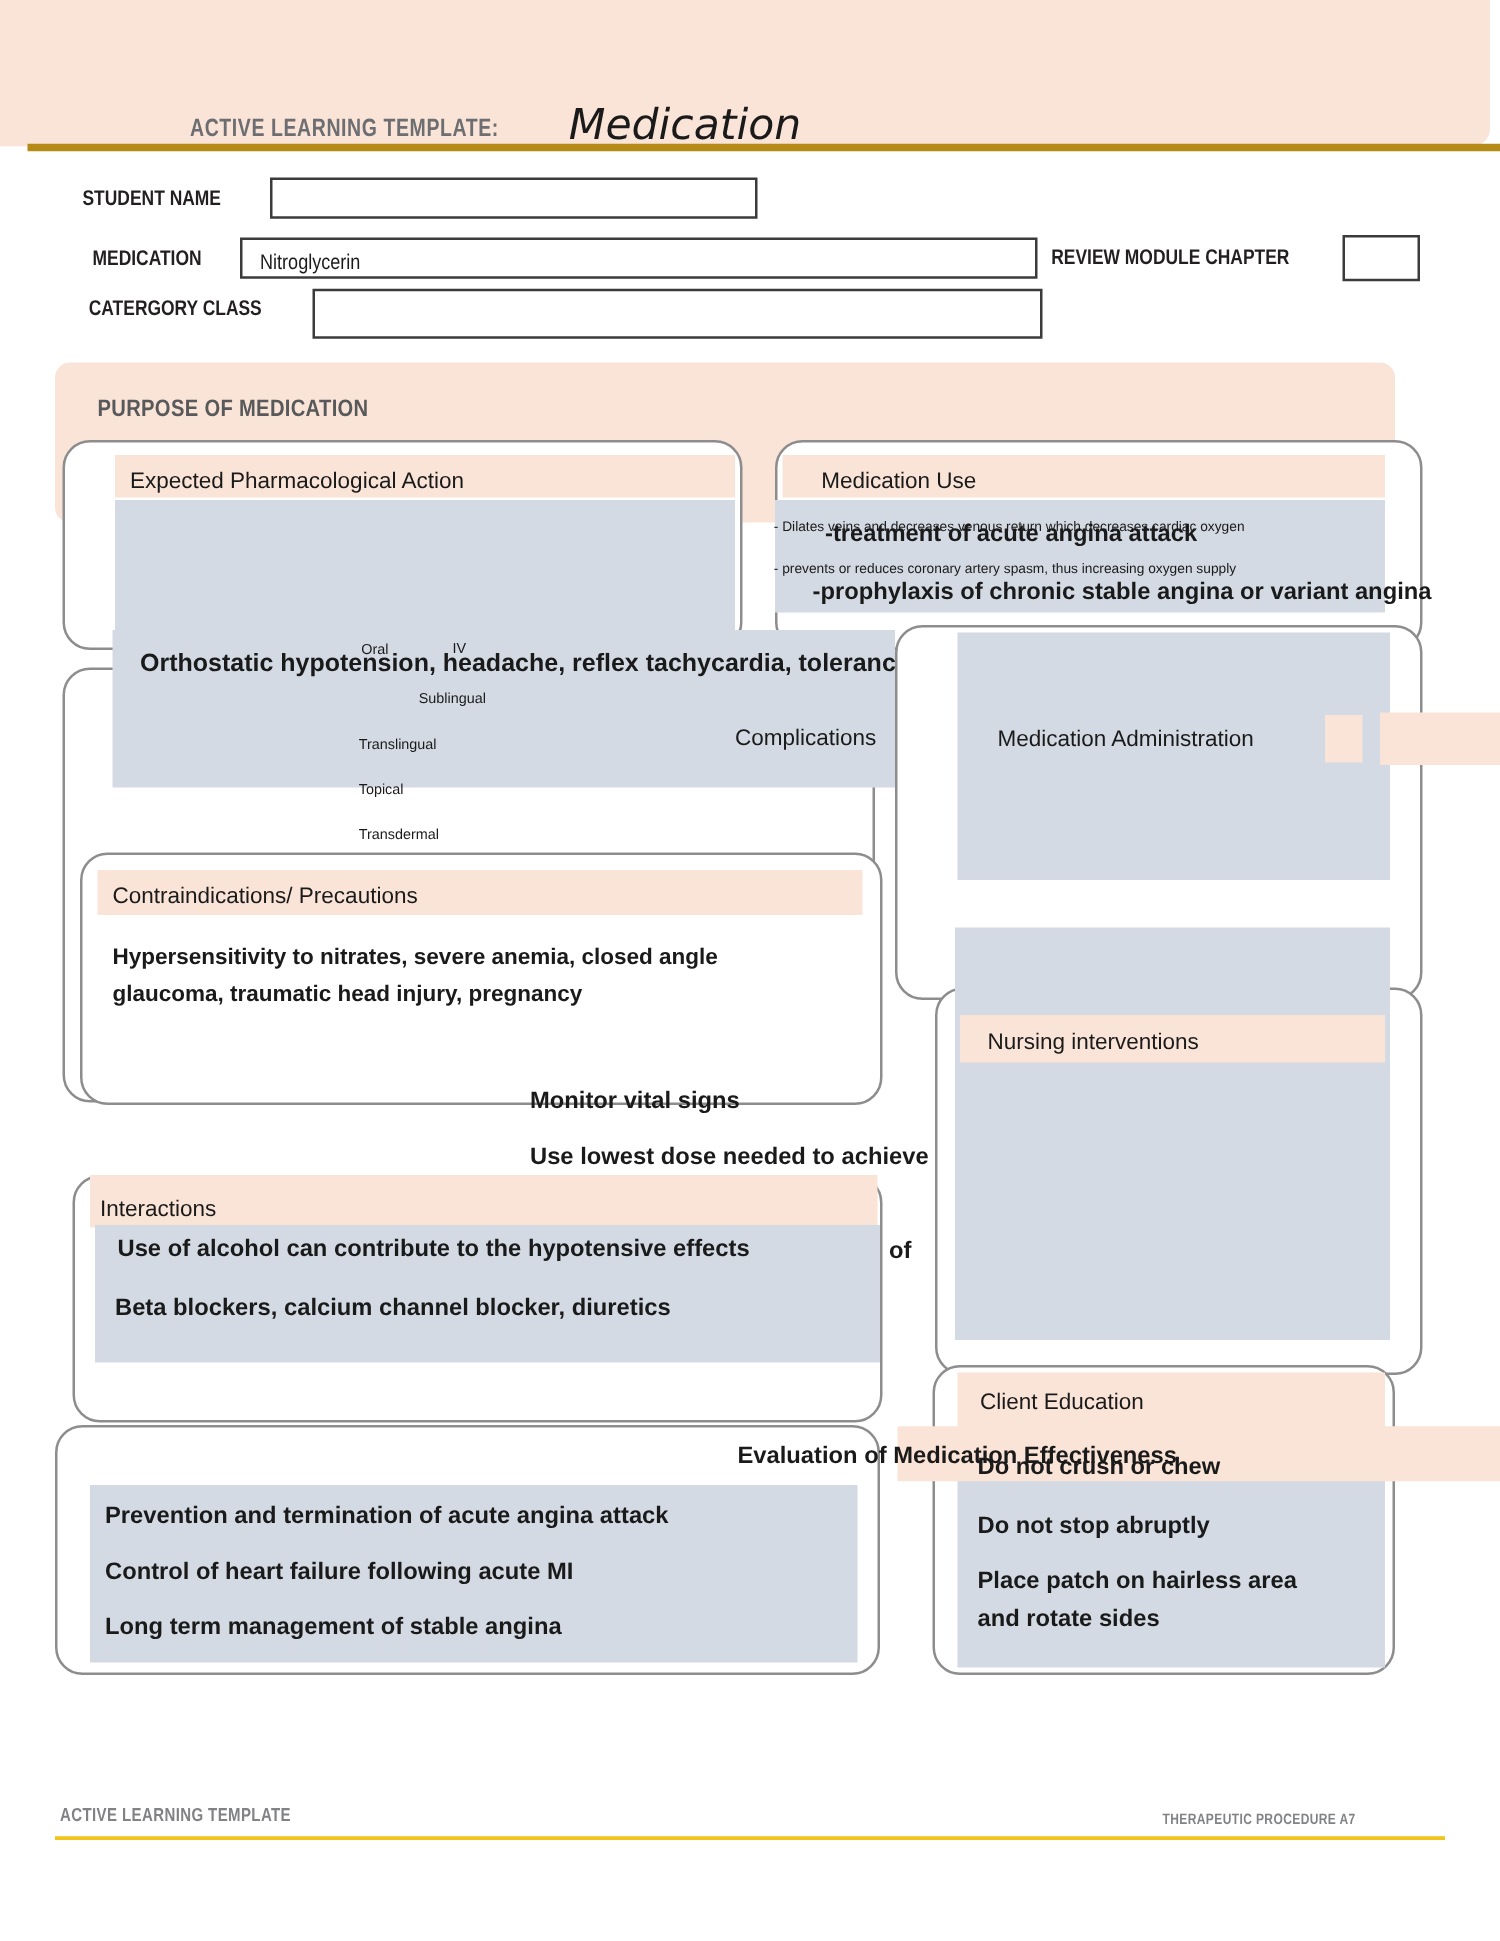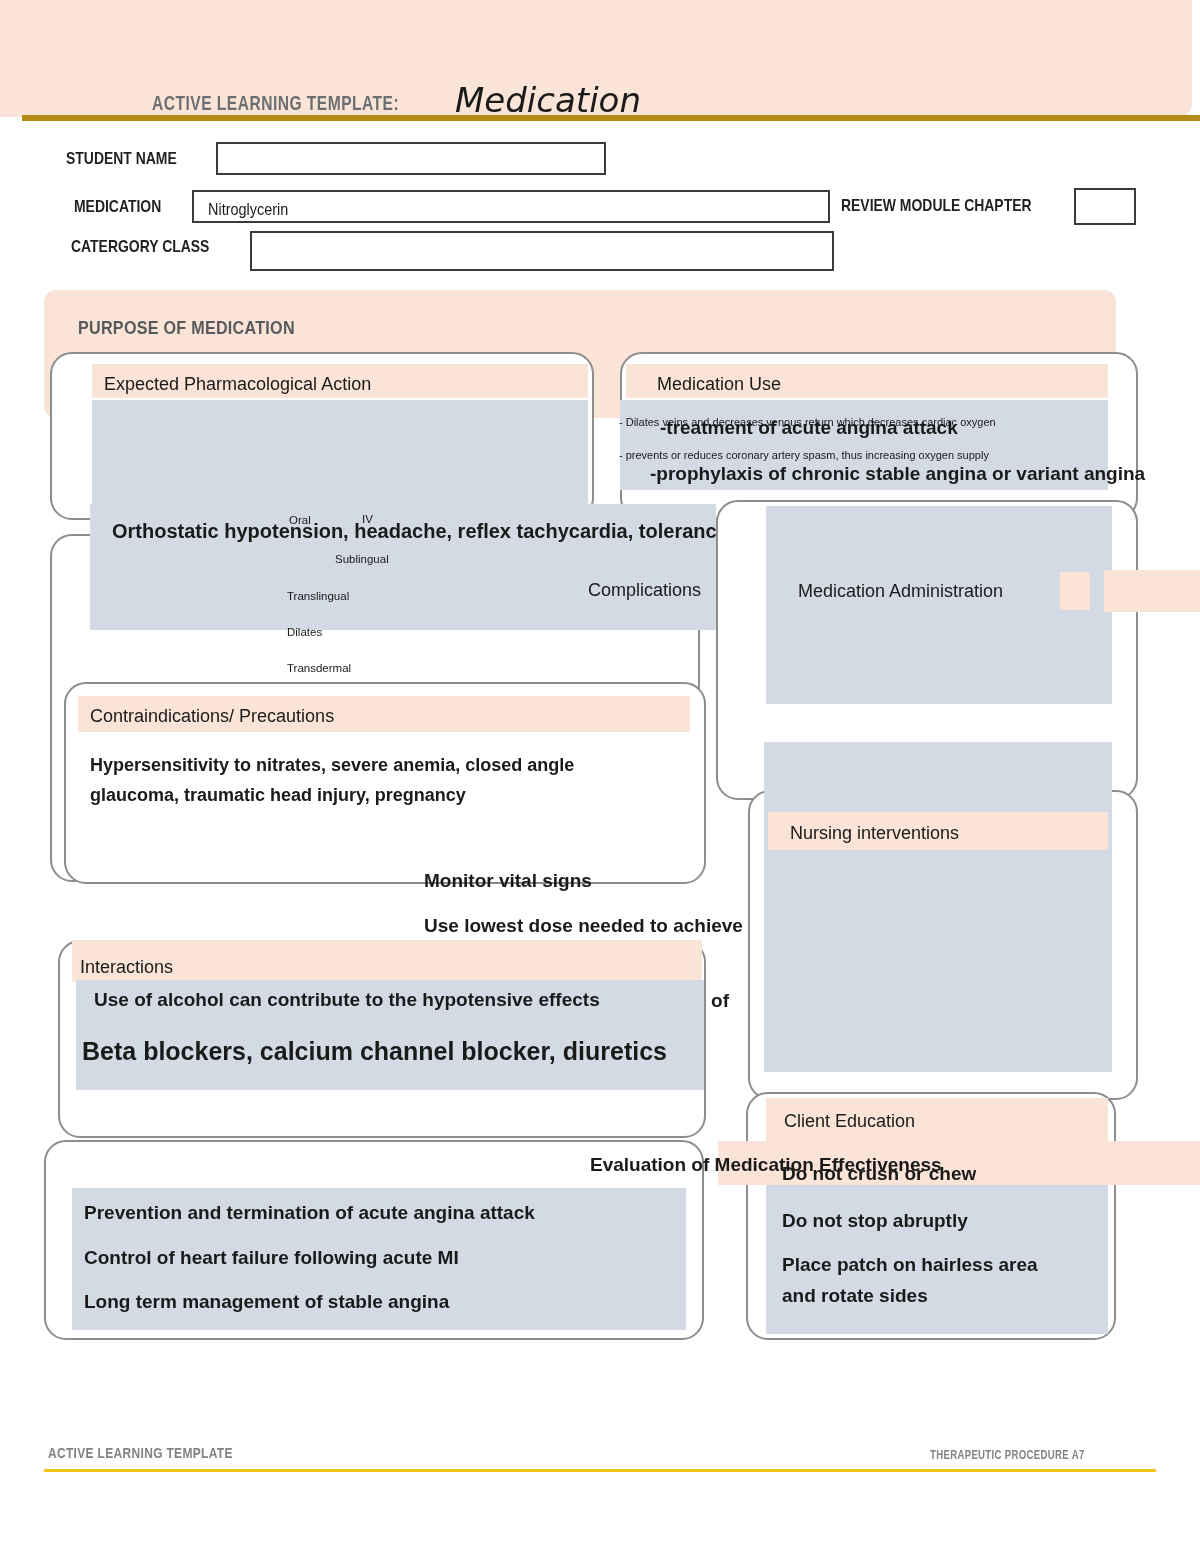--- a/index.html
+++ b/index.html
@@ -145,21 +145,21 @@
   <div class="fill-blue" style="left:766px;top:506px;width:346px;height:198px;"></div>
   <div class="t t-hd" style="left:798px;top:578px;">Medication Administration</div>
 
   <div class="fill-peach" style="left:1104px;top:570px;width:96px;height:42px;"></div>
   <div class="fill-peach" style="left:1060px;top:572px;width:30px;height:38px;"></div>
 
   <div class="t t-xs" style="left:289px;top:512px;">Oral</div>
   <div class="t t-xs" style="left:362px;top:511px;">IV</div>
   <div class="t t-xs" style="left:287px;top:551px;margin-left:48px;">Sublingual</div>
   <div class="t t-xs" style="left:287px;top:588px;">Translingual</div>
-  <div class="t t-xs" style="left:287px;top:624px;">Dilates</div>
+  <div class="t t-xs" style="left:287px;top:624px;">Topical</div>
   <div class="t t-xs" style="left:287px;top:660px;">Transdermal</div>
 
   <div class="card" style="left:64px;top:682px;width:642px;height:202px;"></div>
   <div class="fill-peach" style="left:78px;top:696px;width:612px;height:36px;"></div>
   <div class="t t-hd" style="left:90px;top:703px;">Contraindications/ Precautions</div>
   <div class="t t-bd t-w" style="left:90px;top:750px;width:540px;line-height:1.68;">Hypersensitivity to nitrates, severe anemia, closed angle glaucoma, traumatic head injury, pregnancy</div>
 
   <div class="card" style="left:748px;top:790px;width:390px;height:310px;"></div>
   <div class="fill-blue" style="left:764px;top:742px;width:348px;height:330px;"></div>
   <div class="fill-peach" style="left:768px;top:812px;width:340px;height:38px;"></div>
@@ -167,21 +167,21 @@
 
   <div class="t t-bd" style="left:424px;top:867px;font-size:19px;">Monitor vital signs</div>
   <div class="t t-bd t-w" style="left:424px;top:911px;width:320px;font-size:19px;line-height:1.62;">Use lowest dose needed to achieve effect</div>
   <div class="t t-bd t-w" style="left:424px;top:986px;width:310px;font-size:19px;line-height:1.62;">Provide continuous monitoring of blood pressure</div>
 
   <div class="card" style="left:58px;top:940px;width:648px;height:198px;"></div>
   <div class="fill-peach" style="left:72px;top:940px;width:630px;height:42px;"></div>
   <div class="t t-hd" style="left:80px;top:954px;">Interactions</div>
   <div class="fill-blue" style="left:76px;top:980px;width:628px;height:110px;"></div>
   <div class="t t-bd" style="left:94px;top:986px;font-size:19px;">Use of alcohol can contribute to the hypotensive effects</div>
-  <div class="t t-bd" style="left:82px;top:1033px;font-size:25px;">Beta blockers, calcium channel blocker, diuretics</div>
+  <div class="t t-bd" style="left:92px;top:1033px;font-size:19px;">Beta blockers, calcium channel blocker, diuretics</div>
 
   <div class="card" style="left:44px;top:1140px;width:660px;height:200px;"></div>
   <div class="fill-blue" style="left:72px;top:1188px;width:614px;height:142px;"></div>
   <div class="t t-bd" style="left:84px;top:1199px;font-size:19px;">Prevention and termination of acute angina attack</div>
   <div class="t t-bd" style="left:84px;top:1244px;font-size:19px;">Control of heart failure following acute MI</div>
   <div class="t t-bd" style="left:84px;top:1288px;font-size:19px;">Long term management of stable angina</div>
 
   <div class="card" style="left:746px;top:1092px;width:370px;height:248px;"></div>
   <div class="fill-peach" style="left:766px;top:1098px;width:342px;height:46px;"></div>
   <div class="t t-hd" style="left:784px;top:1108px;">Client Education</div>

